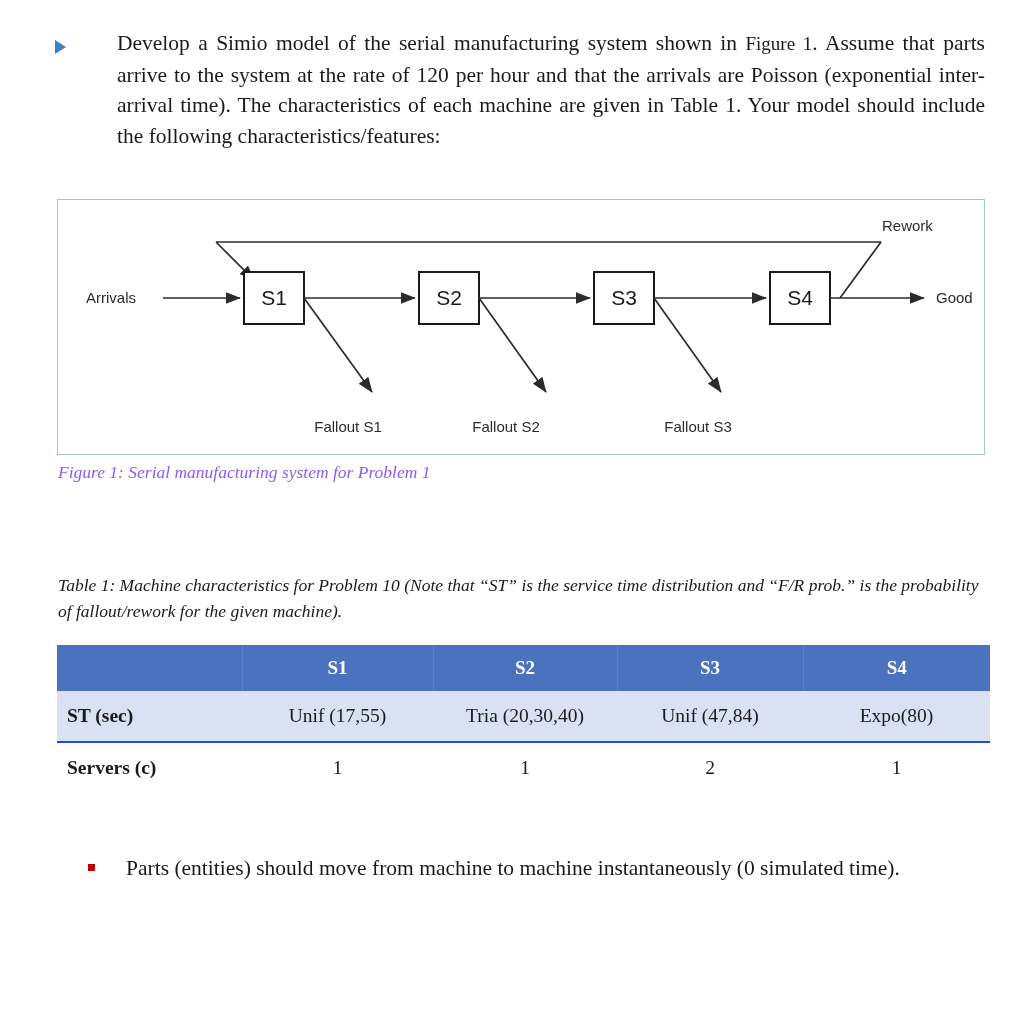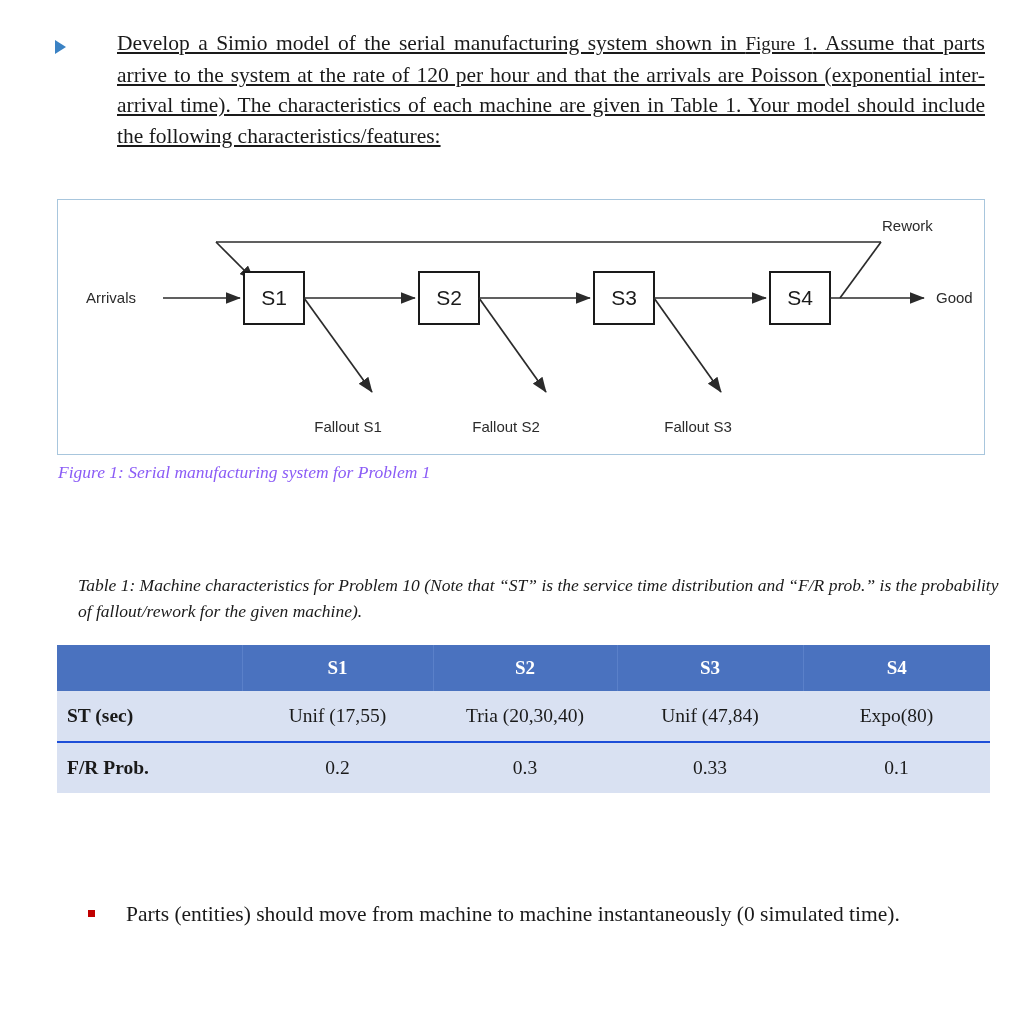--- a/index.html
+++ b/index.html
@@ -15,21 +15,20 @@
     color: #1a1a1a;
     overflow: hidden;
   }
 
   
   #intro-block {
     position: absolute;
     left: 55px;
     top: 28px;
     width: 930px;
-    text-decoration: underline;
   }
   .tri-bullet {
     position: absolute;
     left: 0px;
     top: 12px;
     width: 0;
     height: 0;
     border-top: 7px solid transparent;
     border-bottom: 7px solid transparent;
     border-left: 11px solid #3b82c4;
@@ -95,21 +94,20 @@
   #table-caption {
     position: absolute;
     left: 58px;
     top: 572px;
     width: 930px;
     font-size: 17.5px;
     font-style: italic;
     line-height: 26px;
     font-family: "Liberation Serif", serif;
     color: #1a1a1a;
-    margin-left: 20px;
   }
 
   
   #machine-table {
     position: absolute;
     left: 57px;
     top: 645px;
     width: 933px;
     border-collapse: collapse;
     table-layout: fixed;
@@ -155,21 +153,20 @@
   
   #bullet-list {
     position: absolute;
     left: 88px;
     top: 853px;
     width: 900px;
   }
   .bullet-row {
     position: relative;
     margin-bottom: 4px;
-    margin-top: 46px;
   }
   .sq-bullet {
     position: absolute;
     left: 0px;
     top: 11px;
     width: 7px;
     height: 7px;
     background: #c00000;
   }
   .bullet-text {
@@ -276,26 +273,26 @@
     </tr>
   </thead>
   <tbody>
     <tr class="shaded">
       <td class="rowhead">ST (sec)</td>
       <td>Unif (17,55)</td>
       <td>Tria (20,30,40)</td>
       <td>Unif (47,84)</td>
       <td>Expo(80)</td>
     </tr>
-    <tr class="shaded">
-      <td class="rowhead">F/R Prob.</td>
-      <td>0.2</td>
-      <td>0.3</td>
-      <td>0.33</td>
-      <td>0.1</td>
+    <tr class="plain">
+      <td class="rowhead">Servers (c)</td>
+      <td>1</td>
+      <td>1</td>
+      <td>2</td>
+      <td>1</td>
     </tr>
   </tbody>
 </table>
 
 <div id="bullet-list">
   <div class="bullet-row">
     <span class="sq-bullet"></span>
     <div class="bullet-text">Parts (entities) should move from machine to machine instantaneously (0 simulated time).</div>
   </div>
 </div>

